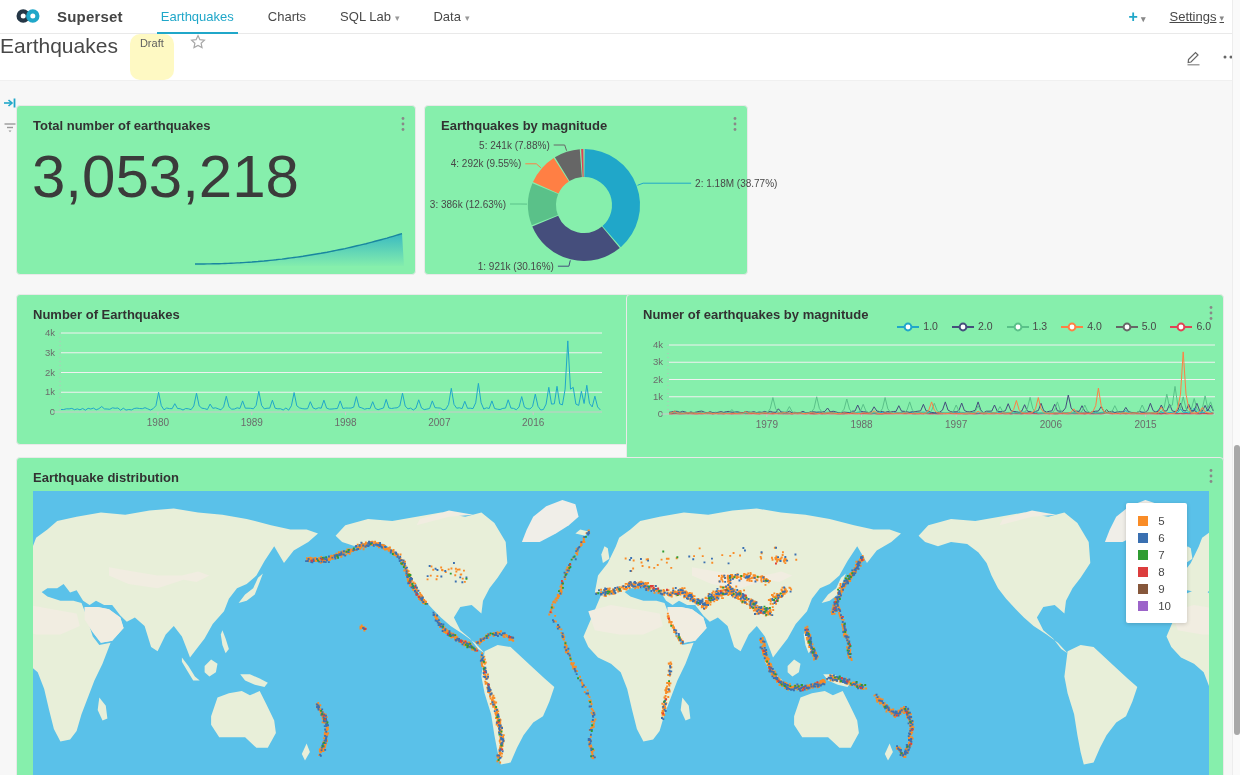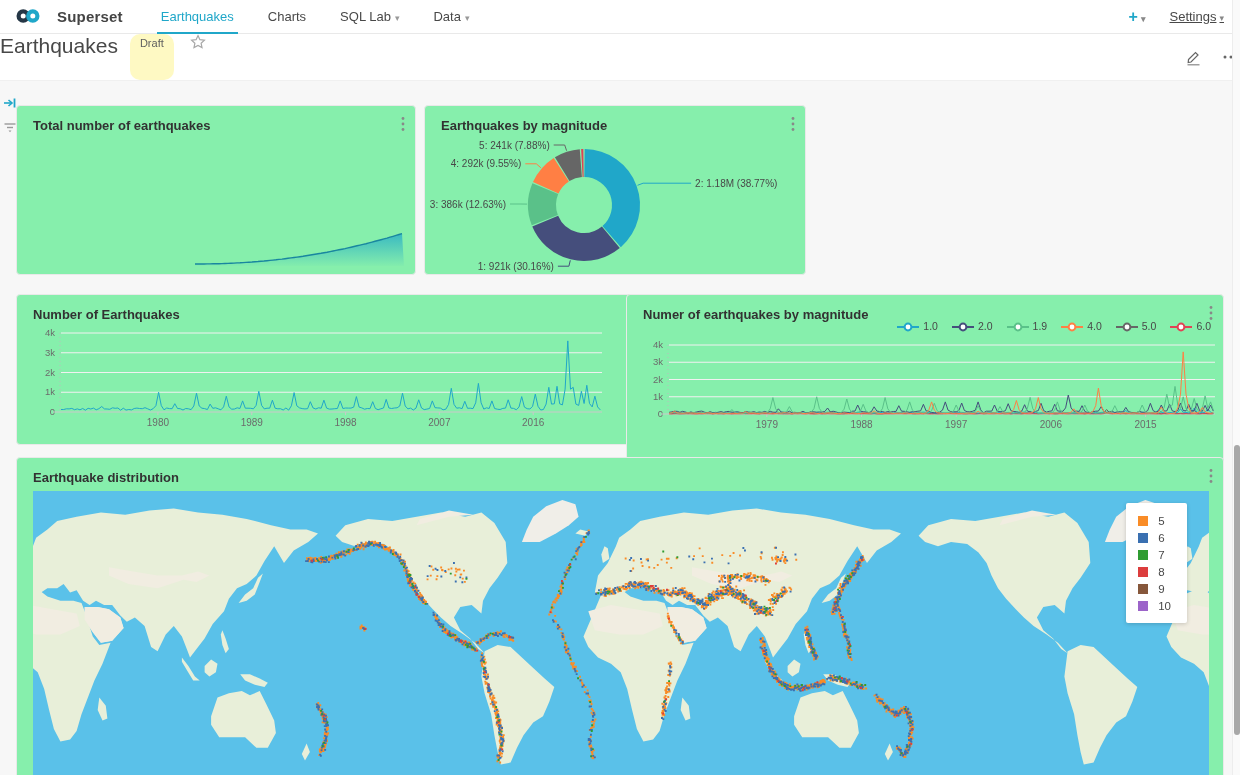--- a/index.html
+++ b/index.html
@@ -31,21 +31,21 @@
 
   
   .filter-rail { position:absolute; left:2px; top:96px; width:16px; display:flex; flex-direction:column; gap:12px; z-index:5; }
   .filter-rail .icon-btn { justify-content:center; }
 
   
   .card { position:absolute; background:#86efac; border:1px solid #E9E9E9; border-radius:4px;margin-top:7px; }
   .card-title { position:absolute; left:16px; top:12px; font-size:13px; font-weight:bold; color:#323232; }
   .kebab { position:absolute; right:10px; top:10px; cursor:pointer; }
   #card-big    { left:16px;  top:98px;  width:400px; height:170px; }
-  #card-pie    { left:424px; top:98px;  width:382px; height:170px; }
+  #card-pie    { left:424px; top:98px;  width:324px; height:170px; }
   #card-line   { left:16px;  top:287px; width:632px; height:151px; }
   #card-multi  { left:626px; top:287px; width:598px; height:193px; }
   #card-map    { left:16px;  top:450px; width:1208px; height:360px; }
 
   .big-value { position:absolute; left:15px; top:36px; font-size:60px; font-weight:500; color:#3B3B3B; letter-spacing:0; }
   .trend-svg { position:absolute; left:178px; top:124px; }
 
   .chart-svg { position:absolute; left:0; top:0; }
 
   
@@ -132,20 +132,21 @@
 
   <div class="card" id="card-big">
     <span class="card-title">Total number of earthquakes</span>
     <span class="kebab">
       <svg width="4" height="16" viewBox="0 0 4 16">
           <circle cx="2" cy="2.5" r="1.4" fill="#888"></circle>
           <circle cx="2" cy="8" r="1.4" fill="#888"></circle>
           <circle cx="2" cy="13.5" r="1.4" fill="#888"></circle>
         </svg>
     </span>
+    <div class="big-value">3,053,218</div>
     <svg class="trend-svg" id="trend" width="210" height="38">
         <defs>
           <linearGradient id="tg" x1="0" y1="0" x2="0" y2="1">
             <stop offset="0%" stop-color="#20A7C9" stop-opacity="0.75"></stop>
             <stop offset="100%" stop-color="#20A7C9" stop-opacity="0.03"></stop>
           </linearGradient>
         </defs>
         <path d="M0.0,34.0 L3.0,34.0 L6.0,34.0 L9.0,34.0 L12.0,33.9 L15.0,33.9 L18.0,33.8 L21.0,33.8 L24.0,33.7 L27.0,33.6 L30.0,33.5 L33.0,33.4 L36.0,33.2 L39.0,33.1 L42.0,32.9 L45.0,32.8 L48.0,32.6 L51.0,32.4 L54.0,32.2 L57.0,32.0 L60.0,31.7 L63.0,31.5 L66.0,31.2 L69.0,31.0 L72.0,30.7 L75.0,30.4 L78.0,30.1 L81.0,29.8 L84.0,29.4 L87.0,29.1 L90.0,28.7 L93.0,28.3 L96.0,27.9 L99.0,27.5 L102.0,27.1 L105.0,26.7 L108.0,26.3 L111.0,25.8 L114.0,25.3 L117.0,24.8 L120.0,24.3 L123.0,23.8 L126.0,23.3 L129.0,22.7 L132.0,22.2 L135.0,21.6 L138.0,21.0 L141.0,20.4 L144.0,19.8 L147.0,19.2 L150.0,18.6 L153.0,17.9 L156.0,17.2 L159.0,16.5 L162.0,15.8 L165.0,15.1 L168.0,14.4 L171.0,13.7 L174.0,12.9 L177.0,12.1 L180.0,11.3 L183.0,10.5 L186.0,9.7 L189.0,8.9 L192.0,8.1 L195.0,7.2 L198.0,6.3 L201.0,5.4 L204.0,4.5 L207.0,3.6 L209,36 L0,36 Z" fill="url(#tg)"></path>
         <path d="M0.0,34.0 L3.0,34.0 L6.0,34.0 L9.0,34.0 L12.0,33.9 L15.0,33.9 L18.0,33.8 L21.0,33.8 L24.0,33.7 L27.0,33.6 L30.0,33.5 L33.0,33.4 L36.0,33.2 L39.0,33.1 L42.0,32.9 L45.0,32.8 L48.0,32.6 L51.0,32.4 L54.0,32.2 L57.0,32.0 L60.0,31.7 L63.0,31.5 L66.0,31.2 L69.0,31.0 L72.0,30.7 L75.0,30.4 L78.0,30.1 L81.0,29.8 L84.0,29.4 L87.0,29.1 L90.0,28.7 L93.0,28.3 L96.0,27.9 L99.0,27.5 L102.0,27.1 L105.0,26.7 L108.0,26.3 L111.0,25.8 L114.0,25.3 L117.0,24.8 L120.0,24.3 L123.0,23.8 L126.0,23.3 L129.0,22.7 L132.0,22.2 L135.0,21.6 L138.0,21.0 L141.0,20.4 L144.0,19.8 L147.0,19.2 L150.0,18.6 L153.0,17.9 L156.0,17.2 L159.0,16.5 L162.0,15.8 L165.0,15.1 L168.0,14.4 L171.0,13.7 L174.0,12.9 L177.0,12.1 L180.0,11.3 L183.0,10.5 L186.0,9.7 L189.0,8.9 L192.0,8.1 L195.0,7.2 L198.0,6.3 L201.0,5.4 L204.0,4.5 L207.0,3.6" fill="none" stroke="#19869F" stroke-width="1.4"></path>
       </svg>
@@ -237,21 +238,21 @@
       <line x1="0" y1="5" x2="22" y2="5" stroke="#454E7C" stroke-width="2"></line>
       <circle cx="11" cy="5" r="3.4" fill="#fff" stroke="#454E7C" stroke-width="2"></circle>
           </svg>
       <span class="lbl">2.0</span>
         </span>
         <span class="item">
           <svg width="22" height="10">
       <line x1="0" y1="5" x2="22" y2="5" stroke="#5AC189" stroke-width="2"></line>
       <circle cx="11" cy="5" r="3.4" fill="#fff" stroke="#5AC189" stroke-width="2"></circle>
           </svg>
-      <span class="lbl">1.9</span>
+      <span class="lbl">1.3</span>
         </span>
         <span class="item">
           <svg width="22" height="10">
       <line x1="0" y1="5" x2="22" y2="5" stroke="#FF7F44" stroke-width="2"></line>
       <circle cx="11" cy="5" r="3.4" fill="#fff" stroke="#FF7F44" stroke-width="2"></circle>
           </svg>
       <span class="lbl">4.0</span>
         </span>
         <span class="item">
           <svg width="22" height="10">

